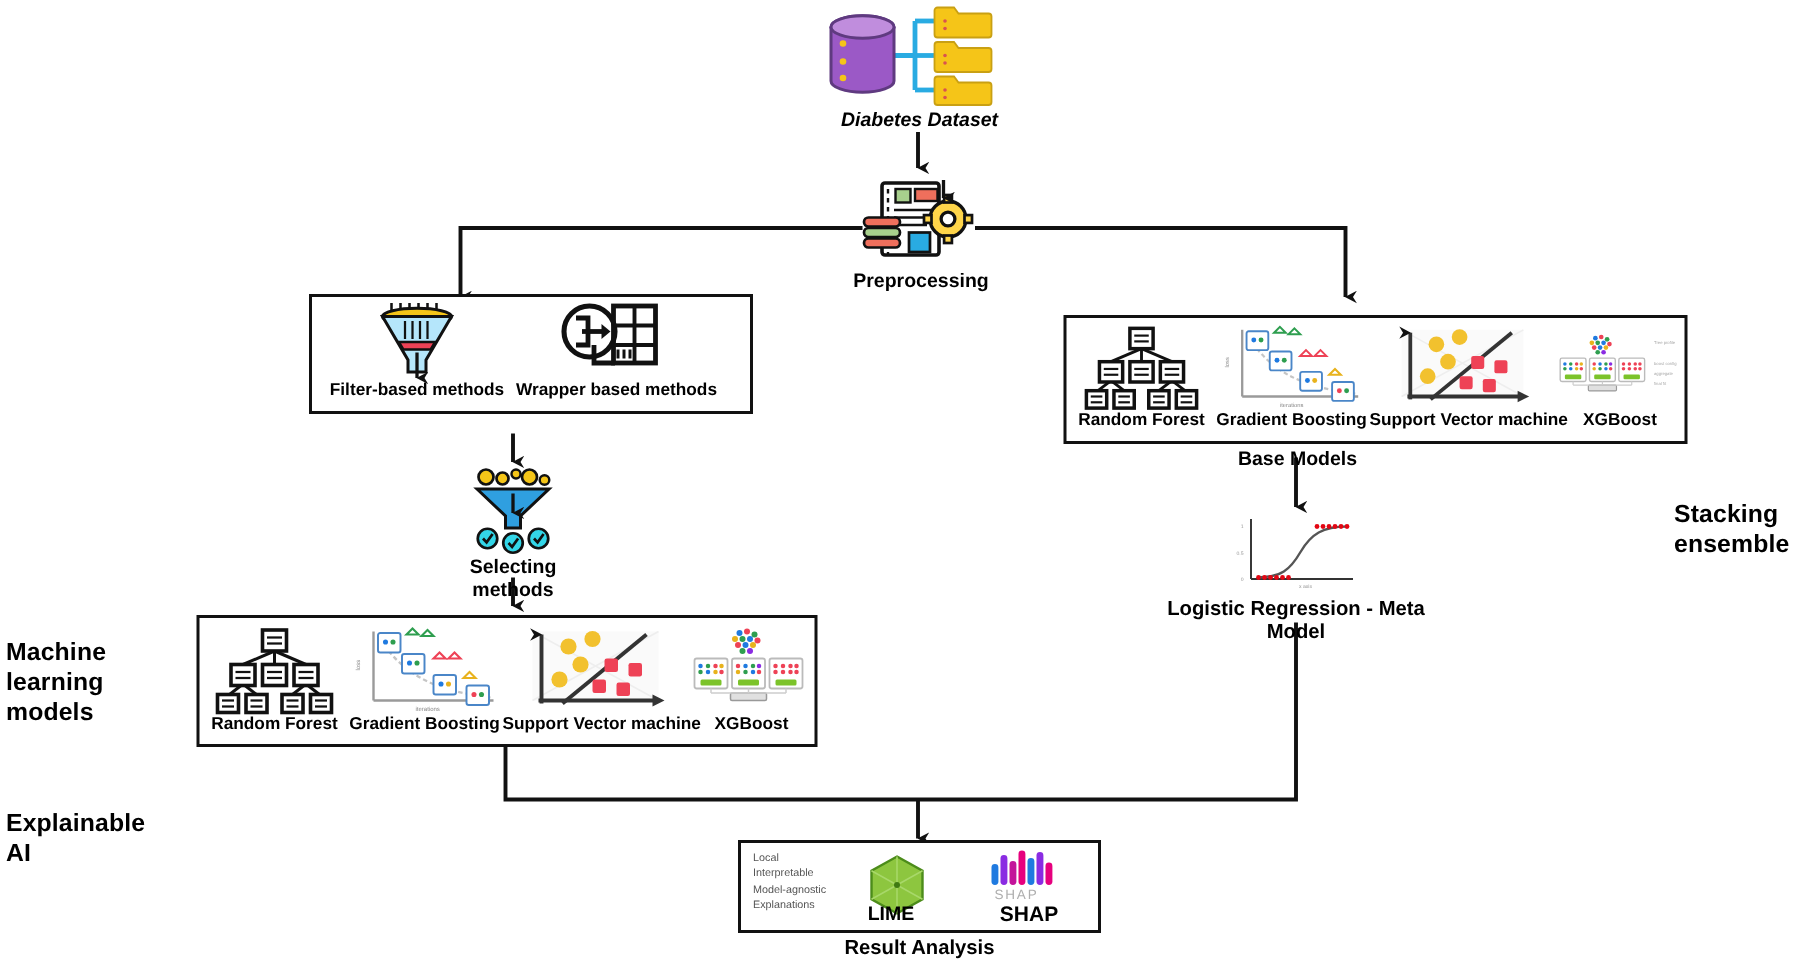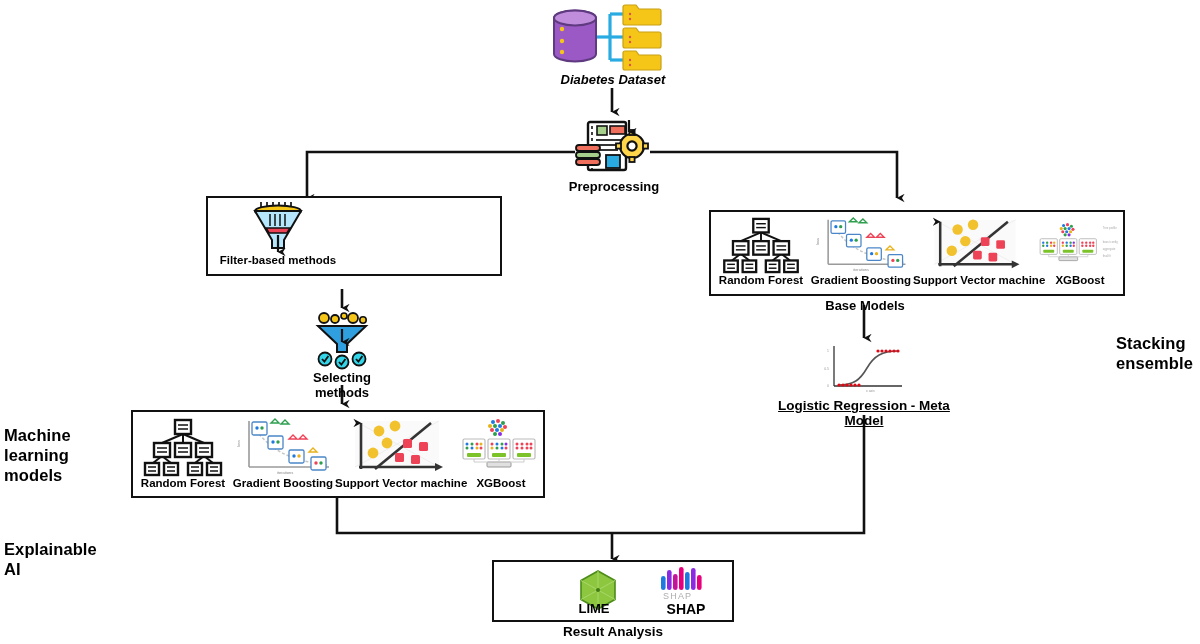--- a/index.html
+++ b/index.html
@@ -141,20 +141,43 @@
           <g stroke="#111" stroke-width="1.5">
             <line x1="-8" y1="10" x2="-8" y2="22"></line>
               <line x1="-3" y1="10" x2="-3" y2="22"></line>
             <line x1="2" y1="10" x2="2" y2="22"></line>
               <line x1="7" y1="10" x2="7" y2="22"></line>
           </g>
           <line x1="0" y1="31" x2="0" y2="48" stroke="#111" stroke-width="2.2" marker-end="url(#arr)"></line>
         </g>
       </svg>
       <div class="mlab">Filter-based methods</div>
+    </div>
+    <div class="modelcell" style="left:136px;top:4px;width:132px;">
+      <svg width="132" height="52" viewBox="0 0 132 52">
+        <g transform="translate(66,0)">
+          <circle cx="-17" cy="19" r="17" fill="none" stroke="#111" stroke-width="3.4"></circle>
+          <path d="M-26,10 h8 v18 h-8" fill="none" stroke="#111" stroke-width="3.2"></path>
+          <line x1="-22" y1="19" x2="-6" y2="19" stroke="#111" stroke-width="3.2"></line>
+          <path d="M-9,14 L-3,19 L-9,24 Z" fill="#111"></path>
+          <rect x="-1" y="2" width="28" height="38" fill="none" stroke="#111" stroke-width="3.2"></rect>
+          <g stroke="#111" stroke-width="2.6">
+            <line x1="-1" y1="15" x2="27" y2="15"></line>
+              <line x1="-1" y1="28" x2="27" y2="28"></line>
+            <line x1="13" y1="2" x2="13" y2="40"></line>
+          </g>
+          <path d="M-14,28 v12 h14" fill="none" stroke="#111" stroke-width="3.2"></path>
+          <g stroke="#111" stroke-width="2">
+            <line x1="2" y1="31" x2="2" y2="37"></line>
+              <line x1="6" y1="31" x2="6" y2="37"></line>
+              <line x1="10" y1="31" x2="10" y2="37"></line>
+          </g>
+        </g>
+      </svg>
+      <div class="mlab">Wrapper based methods</div>
     </div>
   </div>
 
   <div class="abs" style="left:294px;top:312px;width:96px;height:76px;">
     <svg width="96" height="58" viewBox="0 0 96 58">
       <g transform="translate(48,0)">
         <circle cx="-18" cy="6" r="5" fill="#f5c518" stroke="#111" stroke-width="1.8"></circle>
         <circle cx="-7" cy="7" r="4" fill="#f5c518" stroke="#111" stroke-width="1.8"></circle>
         <circle cx="2" cy="4" r="3" fill="#f5c518" stroke="#111" stroke-width="1.6"></circle>
         <circle cx="11" cy="6" r="5" fill="#f5c518" stroke="#111" stroke-width="1.8"></circle>
@@ -565,24 +588,28 @@
             <circle cx="68" cy="7" r="1.6"></circle>
         </g>
         <g fill="#999" font-size="3.4" font-family="Liberation Sans, sans-serif">
           <text x="-1" y="8" text-anchor="end">1</text>
             <text x="-1" y="26" text-anchor="end">0.5</text>
           <text x="-1" y="43" text-anchor="end">0</text>
             <text x="36" y="48">x axis</text>
         </g>
       </g>
     </svg>
-    <div class="cap" style="font-size:13.5px;margin-top:2px;width:172px;text-decoration:underline;">Logistic Regression - Meta Model</div>
+    <div class="cap" style="font-size:13.5px;margin-top:2px;width:172px;">Logistic Regression - Meta Model</div>
   </div>
 
   <div class="box" style="left:492px;top:560px;width:242px;height:62px;">
+    <div class="abs" style="left:8px;top:5px;width:92px;font-size:7.2px;color:#555;line-height:1.45;white-space:pre-line;">Local
+Interpretable
+Model-agnostic
+Explanations</div>
     <svg class="abs" style="left:82px;top:7px;" width="44" height="40" viewBox="0 0 44 40">
       <polygon points="22,2 39,11.5 39,30.5 22,40 5,30.5 5,11.5" fill="#8dc63f" stroke="#4c8c1a" stroke-width="1.6"></polygon>
       <g stroke="#a8d86a" stroke-width="1">
         <line x1="22" y1="2" x2="22" y2="40"></line>
           <line x1="5" y1="11.5" x2="39" y2="30.5"></line>
           <line x1="39" y1="11.5" x2="5" y2="30.5"></line>
       </g>
       <circle cx="22" cy="21" r="2" fill="#3f7a12"></circle>
     </svg>
     <div class="abs cap" style="left:55px;top:40px;width:90px;font-size:13px;">LIME</div>

